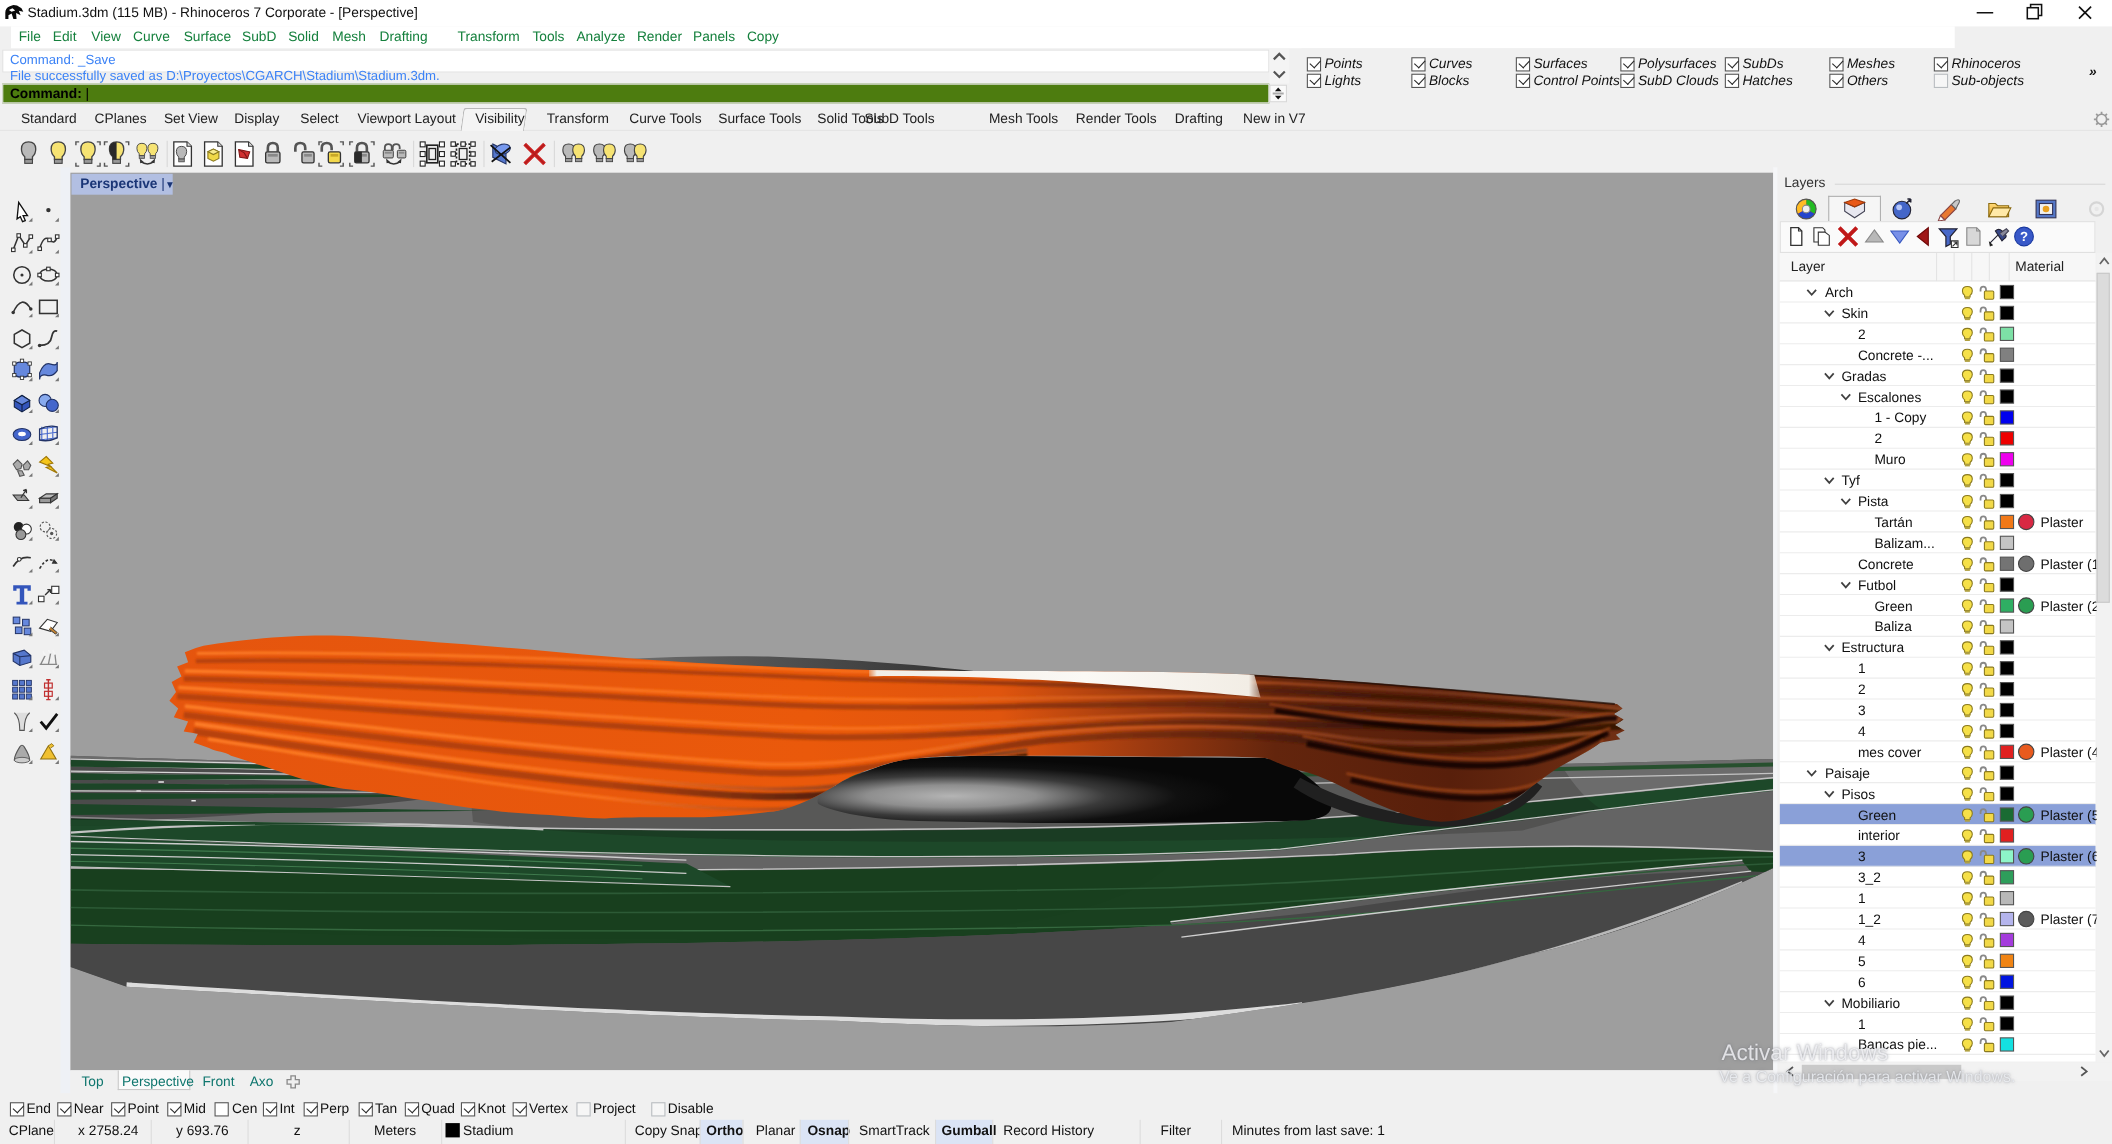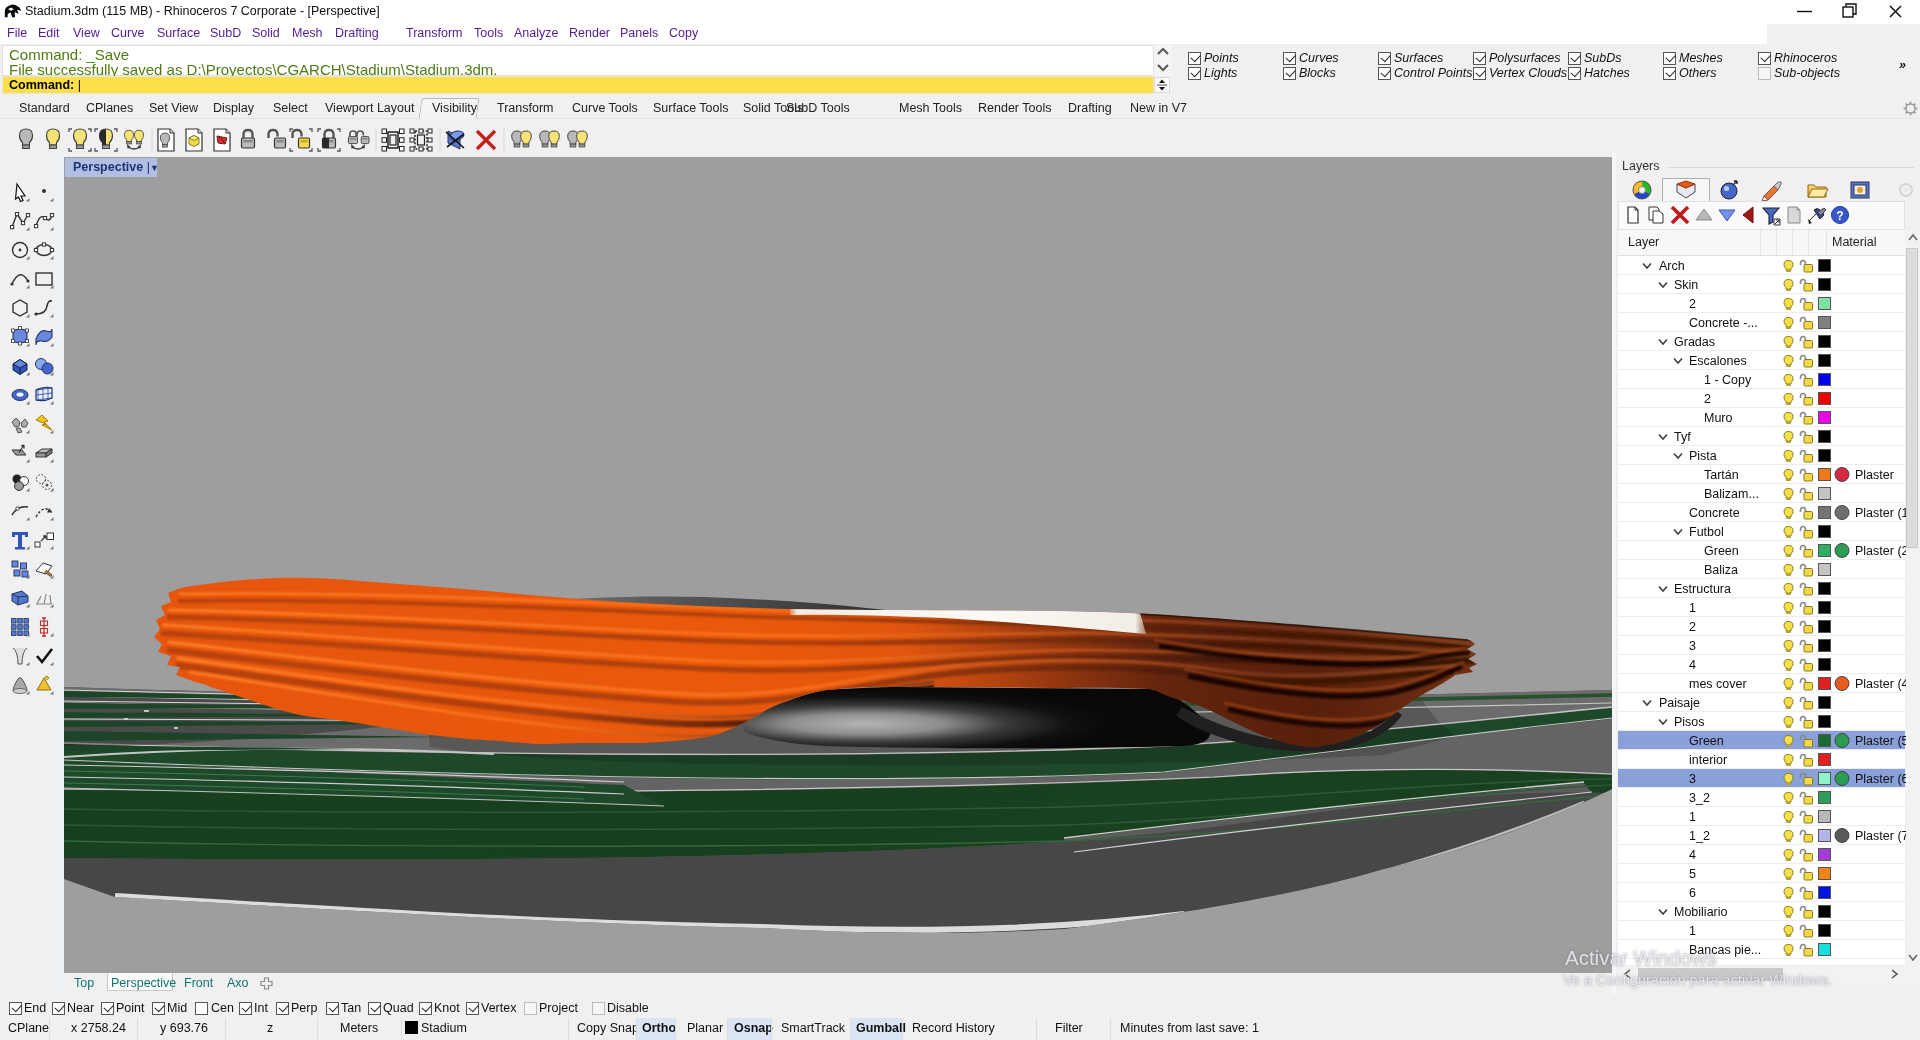--- a/index.html
+++ b/index.html
@@ -1,25 +1,25 @@
 <!DOCTYPE html>
 <html><head>
 <meta charset="utf-8">
 <style>
 * { margin:0; padding:0; box-sizing:border-box; }
 html,body { width:1920px; height:1040px; overflow:hidden; background:#f0f0f0;
   font-family:"Liberation Sans", sans-serif; -webkit-font-smoothing:antialiased; }
 .abs { position:absolute; }
 #titlebar { left:0; top:0; width:1920px; height:24px; background:#ffffff; color:#000; }
 #titlebar .title { position:absolute; left:25px; top:4px; font-size:12.5px; color:#111; }
-#menubar { left:0; top:24px; width:1767px; height:20px; background:#ffffff; font-size:12.5px; color:#4c1d95; }
+#menubar { left:10px; top:24px; width:1767px; height:20px; background:#ffffff; font-size:12.5px; color:#15803d; }
 #menubar span { position:absolute; top:2px; }
 #cmdarea { left:0; top:44px; width:1920px; height:54px; background:#f0f0f0; }
-#cmdhist { position:absolute; left:2px; top:1px; width:1152px; height:31px; background:#ffffff; border:1px solid #e0e0e0; font-size:15px; color:#4d7c0f; padding:1px 6px; line-height:15px; }
-#cmdline { position:absolute; left:2px; top:32px; width:1152px; height:18px; background:#fde047; border:1px solid #e6e6e6; font-size:12.5px; font-weight:bold; color:#000; padding:1px 6px; }
+#cmdhist { position:absolute; left:2px; top:1px; width:1152px; height:21px; background:#ffffff; border:1px solid #e0e0e0; font-size:12px; color:#3b82f6; padding:1px 6px; line-height:15px; }
+#cmdline { position:absolute; left:2px; top:32px; width:1152px; height:18px; background:#4d7c0f; border:1px solid #e6e6e6; font-size:12.5px; font-weight:bold; color:#000; padding:1px 6px; }
 #cmdscroll { position:absolute; left:1154px; top:1px; width:18px; height:31px; background:#f4f4f4; }
 #cmdspin { position:absolute; left:1154px; top:33px; width:16px; height:16px; background:#fafafa; border:1px solid #d8d8d8; }
 #checkpanel { left:1183px; top:44px; width:737px; height:54px; background:#f0f0f0; font-size:12.5px; color:#111;font-style:italic; }
 .cb { position:absolute; width:13px; height:13px; background:#fff; border:1px solid #555; }
 .cb.on:before { content:""; position:absolute; left:1.5px; top:1px; width:8px; height:4.5px; border-left:1.8px solid #2a2a2a; border-bottom:1.8px solid #2a2a2a; transform:rotate(-47deg); transform-origin:center; }
 .cb.dis { border-color:#b8bcc0; background:#f6f6f6; }
 .cblabel { position:absolute; white-space:nowrap; }
 #tabsrow { left:0; top:98px; width:1920px; height:21px; background:#f0f0f0; font-size:12.5px; color:#222; border-bottom:1px solid #e3e3e3; }
 #tabsrow span { position:absolute; top:3px; }
 #tabvis { position:absolute; left:420px; top:0px; width:58px; height:21px; background:#f4f4f4; border:1px solid #b8b8b8; border-bottom:none; border-radius:3px 3px 0 0; transform:skewX(-8deg); }
@@ -97,21 +97,21 @@
     <span class="cblabel" style="left:116px;top:7px">Curves</span>
   <div class="cb on" style="left:100px;top:23px"></div>
     <span class="cblabel" style="left:116px;top:22px">Blocks</span>
   <div class="cb on" style="left:195px;top:8px"></div>
     <span class="cblabel" style="left:211px;top:7px">Surfaces</span>
   <div class="cb on" style="left:195px;top:23px"></div>
     <span class="cblabel" style="left:211px;top:22px">Control Points</span>
   <div class="cb on" style="left:290px;top:8px"></div>
     <span class="cblabel" style="left:306px;top:7px">Polysurfaces</span>
   <div class="cb on" style="left:290px;top:23px"></div>
-    <span class="cblabel" style="left:306px;top:22px">Vertex Clouds</span>
+    <span class="cblabel" style="left:306px;top:22px">SubD Clouds</span>
   <div class="cb on" style="left:385px;top:8px"></div>
     <span class="cblabel" style="left:401px;top:7px">SubDs</span>
   <div class="cb on" style="left:385px;top:23px"></div>
     <span class="cblabel" style="left:401px;top:22px">Hatches</span>
   <div class="cb on" style="left:480px;top:8px"></div>
     <span class="cblabel" style="left:496px;top:7px">Meshes</span>
   <div class="cb on" style="left:480px;top:23px"></div>
     <span class="cblabel" style="left:496px;top:22px">Others</span>
   <div class="cb on" style="left:575px;top:8px"></div>
     <span class="cblabel" style="left:591px;top:7px">Rhinoceros</span>

